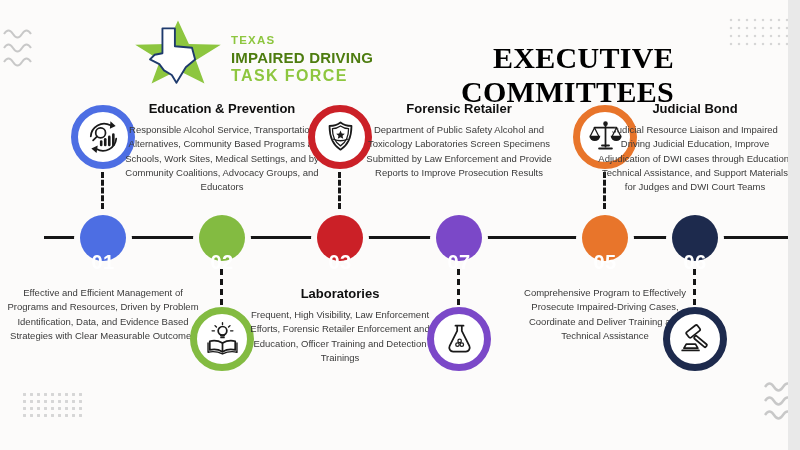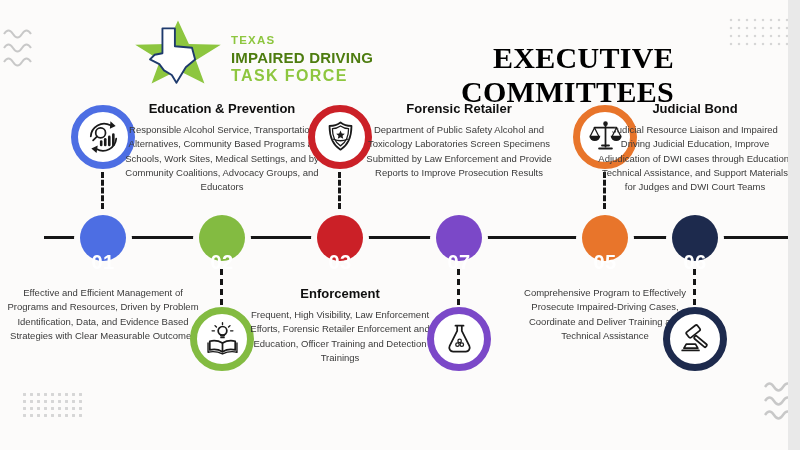--- a/index.html
+++ b/index.html
@@ -154,21 +154,21 @@
         <path d="M32 12 C36 15 41 16.5 46 16.5 C46 27 44 39 32 46.5 C20 39 18 27 18 16.5 C23 16.5 28 15 32 12 Z" stroke-width="2.2"></path>
         <polygon points="32,20 34.2,25 39.5,25.5 35.5,29 36.7,34.3 32,31.6 27.3,34.3 28.5,29 24.5,25.5 29.8,25" fill="#1a1a1a" stroke="none"></polygon>
         <path d="M20 35 c8 3.5 16 3.5 24 0" stroke-width="2.2"></path>
       </svg>
     </div>
     <div class="connector conn-top"></div>
     <div class="num-circle" style="--accent: #cb2027;">
       <span>03</span>
     </div>
     <div class="text-block text-below">
-      <h3>Enforcement</h3>
+      <h3>Laboratories</h3>
       <p>Frequent, High Visibility, Law Enforcement Efforts, Forensic Retailer Enforcement and Education, Officer Training and Detection Trainings</p>
     </div>
   </div>
 
   <div class="column c4">
     <div class="text-block text-above">
       <h3>Forensic Retailer</h3>
       <p>Department of Public Safety Alcohol and Toxicology Laboratories Screen Specimens Submitted by Law Enforcement and Provide Reports to Improve Prosecution Results</p>
     </div>
     <div class="num-circle" style="--accent: #7b48c8;">

